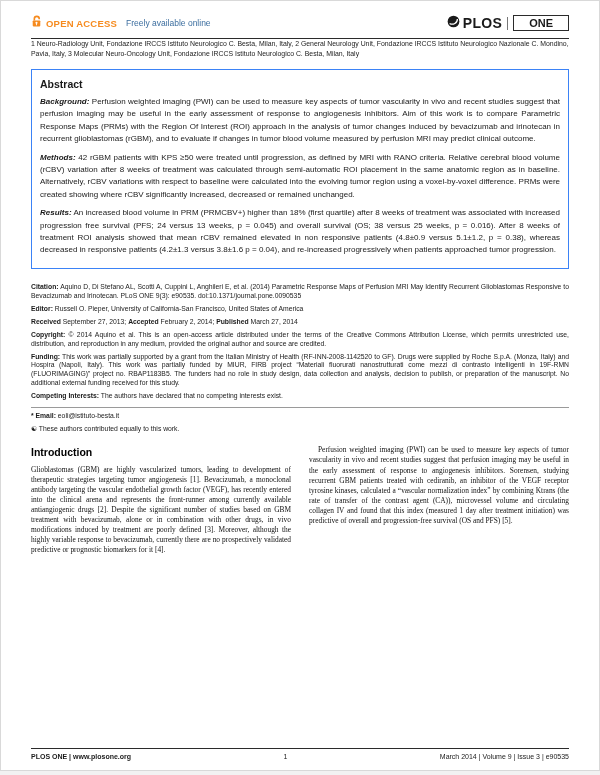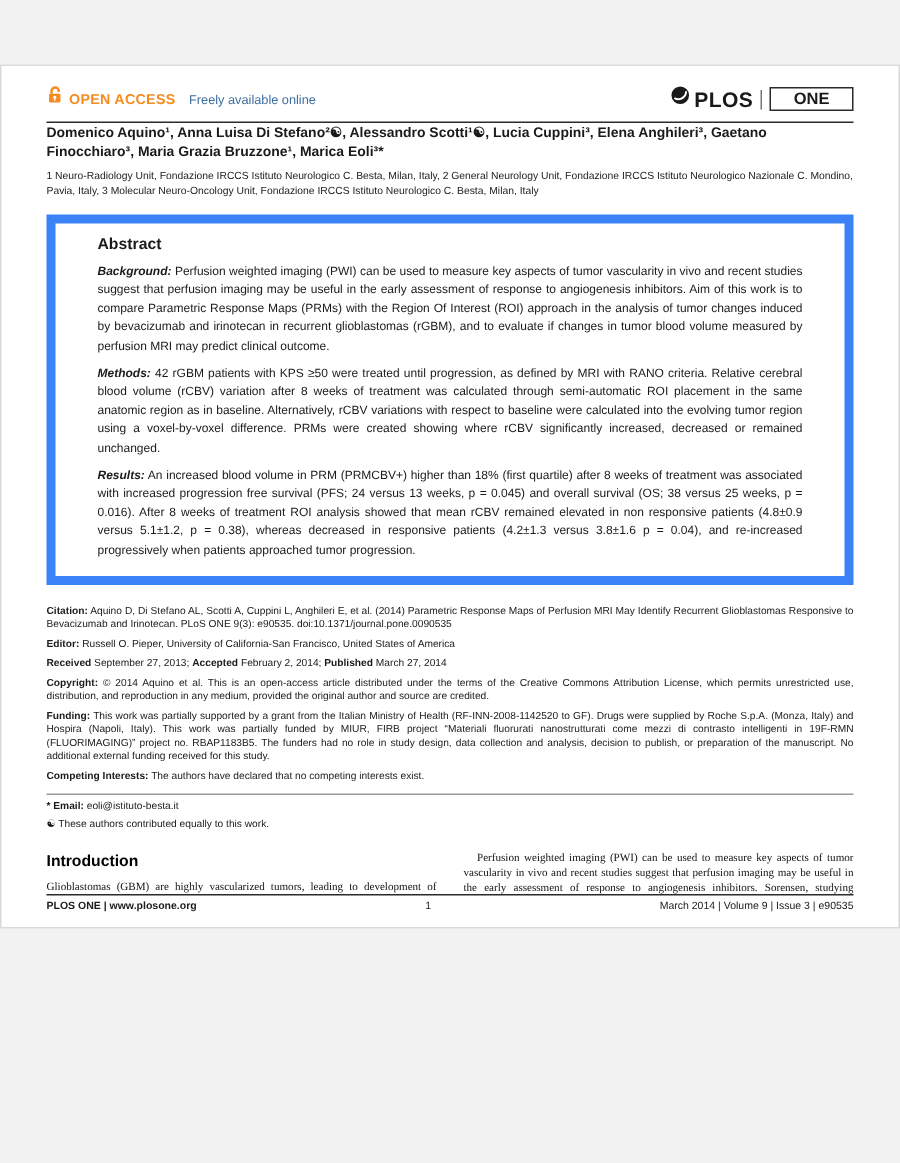--- a/index.html
+++ b/index.html
@@ -1,38 +1,38 @@
 <!DOCTYPE html>
 <html><head>
 <meta charset="utf-8">
 <style>
   * { margin:0; padding:0; box-sizing:border-box; }
   html,body { background:#f2f2f2; }
   body { width:600px; height:775px; font-family:"Liberation Sans", sans-serif; color:#1a1a1a; }
-  .page { width:600px; height:576px; background:#fff; border:1px solid #d9d9d9;
-          padding:13px 30px 10px; display:flex; flex-direction:column; overflow:hidden;margin-top:43px; }
+  .page { width:600px; height:771px; background:#fff; border:1px solid #d9d9d9;
+          padding:13px 30px 10px; display:flex; flex-direction:column; overflow:hidden; }
 
   
   .topbar { display:flex; justify-content:space-between; align-items:center;
             padding-bottom:6px; border-bottom:1px solid #2b2b2b; }
   .oa { display:flex; align-items:center; gap:4px; }
   .oa-label { color:#f68b1f; font-weight:bold; font-size:9.5px; letter-spacing:.2px; }
   .oa-avail { color:#3c6e9f; font-size:8.5px; margin-left:5px; }
   .logo { display:flex; align-items:center; gap:3px; }
   .logo-plos { font-weight:bold; font-size:14px; letter-spacing:.3px; }
   .logo-sep { width:1px; height:13px; background:#777; margin:0 2px; }
   .logo-one { font-size:11px; font-weight:bold; border:1px solid #2b2b2b; padding:0 15px; line-height:14px; }
 
   
   h1.title { font-size:16.5px; line-height:1.18; margin:10px 0 8px; color:#000; letter-spacing:-.1px; }
   .authors { font-size:9.3px; font-weight:bold; line-height:1.4; margin-bottom:5px; }
   .affil { font-size:6.9px; line-height:1.45; color:#222; margin-bottom:10px; }
 
   
-  .abstract { border:6px solid #3b82f6; padding:8px 28px 11px; margin-bottom:9px; }
+  .abstract { border:1px solid #3b82f6; padding:8px 8px 11px; margin-bottom:9px; }
   .abstract h2 { font-size:10.5px; margin-bottom:3px; }
   .abstract p { font-size:8px; line-height:1.55; text-align:justify; margin-top:6px; }
   .slabel { font-weight:bold; font-style:italic; }
 
   
   .meta-block { margin-top:1px; }
   .meta-block p { font-size:6.8px; line-height:1.32; text-align:justify; margin-top:4px; }
   .mlabel { font-weight:bold; }
 
   .fn-rule { border-top:1px solid #9a9a9a; margin-top:6px; }
@@ -75,21 +75,20 @@
           <circle cx="10" cy="10" r="9" fill="#1a1a1a"></circle>
           <path d="M4 13 A 8 8 0 0 0 16 6" stroke="#fff" stroke-width="2" fill="none"></path>
         </svg>
       </span>
       <span class="logo-plos">PLOS</span>
       <span class="logo-sep"></span>
       <span class="logo-one">ONE</span>
     </div>
   </div>
 
-  <p class="authors">Domenico Aquino¹, Anna Luisa Di Stefano²☯, Alessandro Scotti¹☯, Lucia Cuppini³, Elena Anghileri³, Gaetano Finocchiaro³, Maria Grazia Bruzzone¹, Marica Eoli³*</p>
   <p class="affil">1 Neuro-Radiology Unit, Fondazione IRCCS Istituto Neurologico C. Besta, Milan, Italy, 2 General Neurology Unit, Fondazione IRCCS Istituto Neurologico Nazionale C. Mondino, Pavia, Italy, 3 Molecular Neuro-Oncology Unit, Fondazione IRCCS Istituto Neurologico C. Besta, Milan, Italy</p>
 
   <section class="abstract">
     <h2>Abstract</h2>
     <p><span class="slabel">Background:</span> <span>Perfusion weighted imaging (PWI) can be used to measure key aspects of tumor vascularity in vivo and recent studies suggest that perfusion imaging may be useful in the early assessment of response to angiogenesis inhibitors. Aim of this work is to compare Parametric Response Maps (PRMs) with the Region Of Interest (ROI) approach in the analysis of tumor changes induced by bevacizumab and irinotecan in recurrent glioblastomas (rGBM), and to evaluate if changes in tumor blood volume measured by perfusion MRI may predict clinical outcome.</span></p>
     <p><span class="slabel">Methods:</span> <span>42 rGBM patients with KPS ≥50 were treated until progression, as defined by MRI with RANO criteria. Relative cerebral blood volume (rCBV) variation after 8 weeks of treatment was calculated through semi-automatic ROI placement in the same anatomic region as in baseline. Alternatively, rCBV variations with respect to baseline were calculated into the evolving tumor region using a voxel-by-voxel difference. PRMs were created showing where rCBV significantly increased, decreased or remained unchanged.</span></p>
     <p><span class="slabel">Results:</span> <span>An increased blood volume in PRM (PRMCBV+) higher than 18% (first quartile) after 8 weeks of treatment was associated with increased progression free survival (PFS; 24 versus 13 weeks, p = 0.045) and overall survival (OS; 38 versus 25 weeks, p = 0.016). After 8 weeks of treatment ROI analysis showed that mean rCBV remained elevated in non responsive patients (4.8±0.9 versus 5.1±1.2, p = 0.38), whereas decreased in responsive patients (4.2±1.3 versus 3.8±1.6 p = 0.04), and re-increased progressively when patients approached tumor progression.</span></p>
   </section>
 
   <div class="meta-block">

